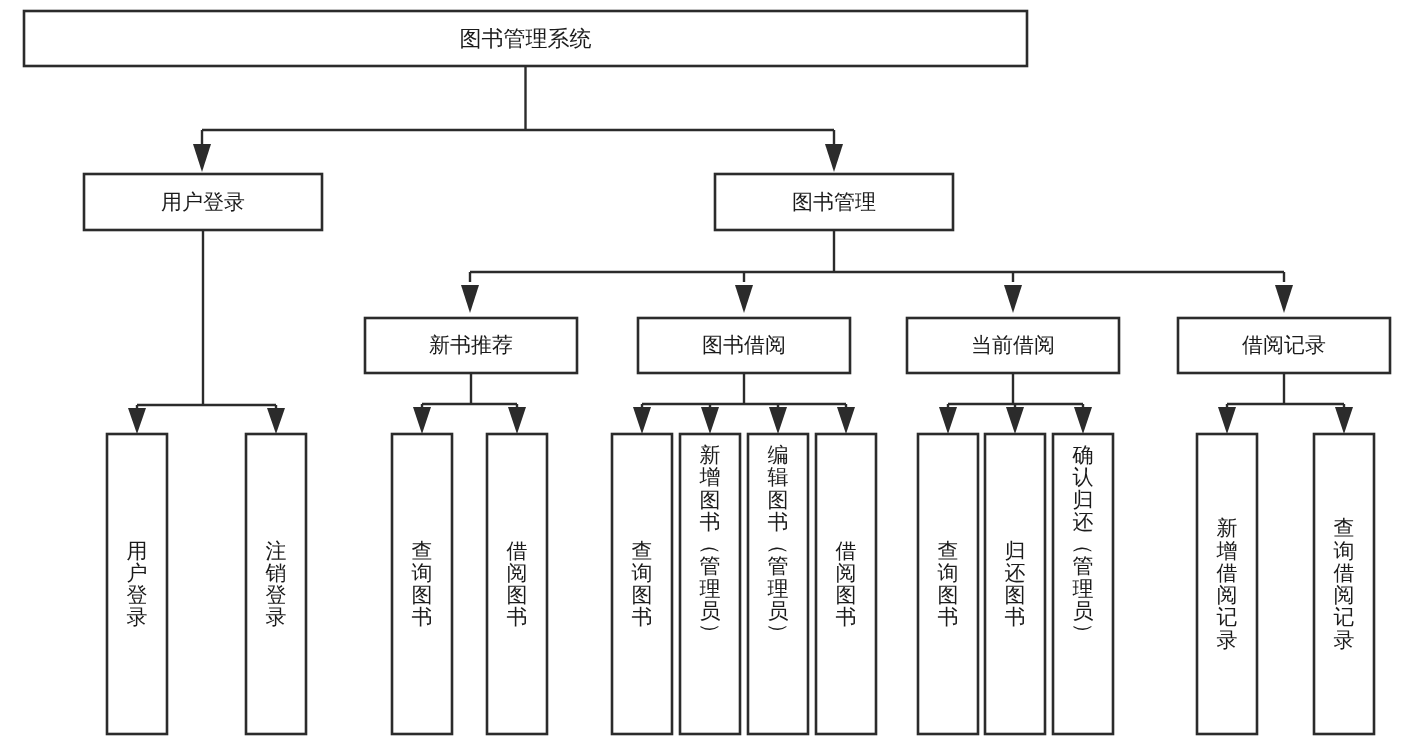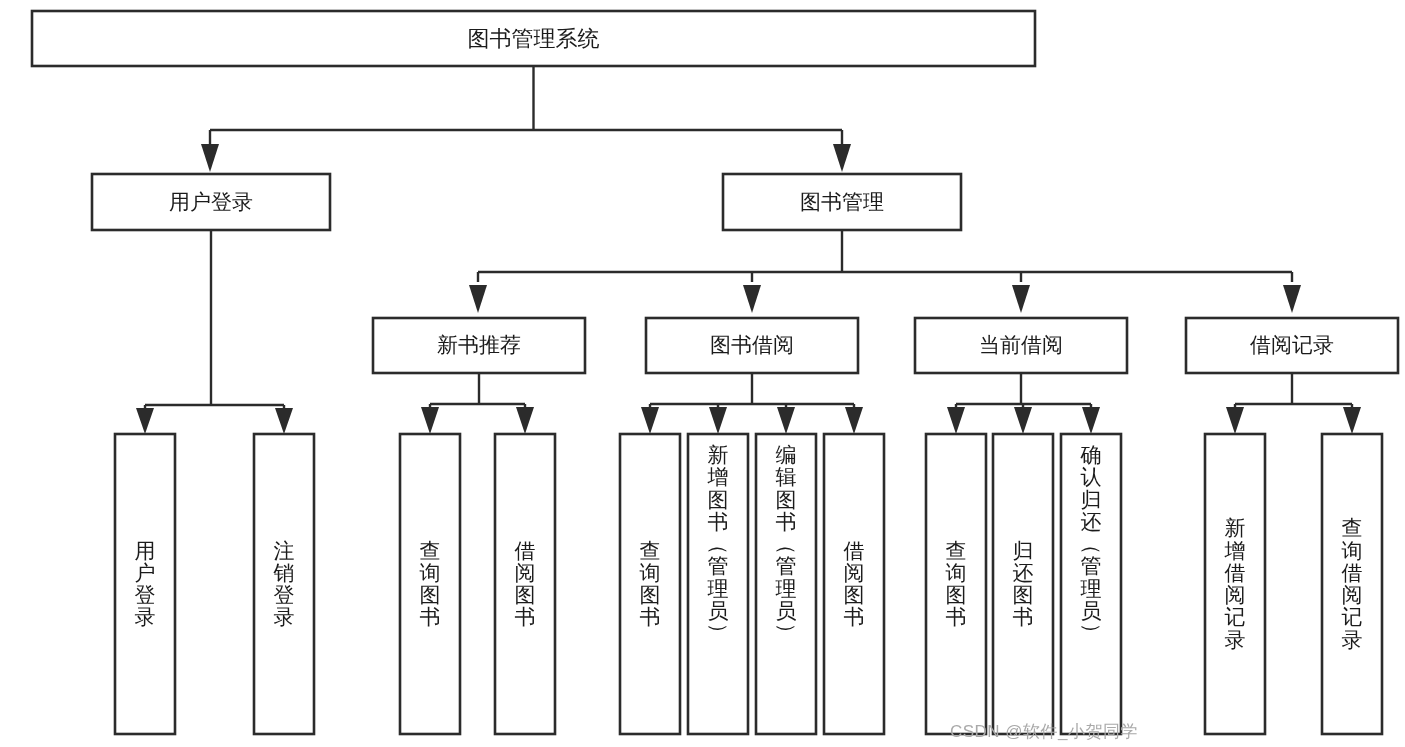--- a/index.html
+++ b/index.html
@@ -9,21 +9,21 @@
   }
   body {
     width: 1405px;
     height: 747px;
     font-family: "Liberation Sans", sans-serif;
     overflow: hidden;
     position: relative;
   }
   #diagram-root {
     position: absolute;
-    left: 12px; top: 0;
+    left: 4px; top: 0;
     width: 1134px;
     height: 747px;
   }
   svg.canvas {
     display: block;
     width: 1405px;
     height: 747px;
   }
   .node-box {
     fill: #ffffff;
@@ -305,15 +305,14 @@
     </div>
   <div class="vlabel" style="left:1310px; top:434px; width:60px; height:300px;">
       <span class="ch">查</span>
       <span class="ch">询</span>
       <span class="ch">借</span>
       <span class="ch">阅</span>
       <span class="ch">记</span>
       <span class="ch">录</span>
     </div>
 
-  <div class="watermark">CSDN @软件_小贺同学</div>
 
 </div>
 
 </body></html>

